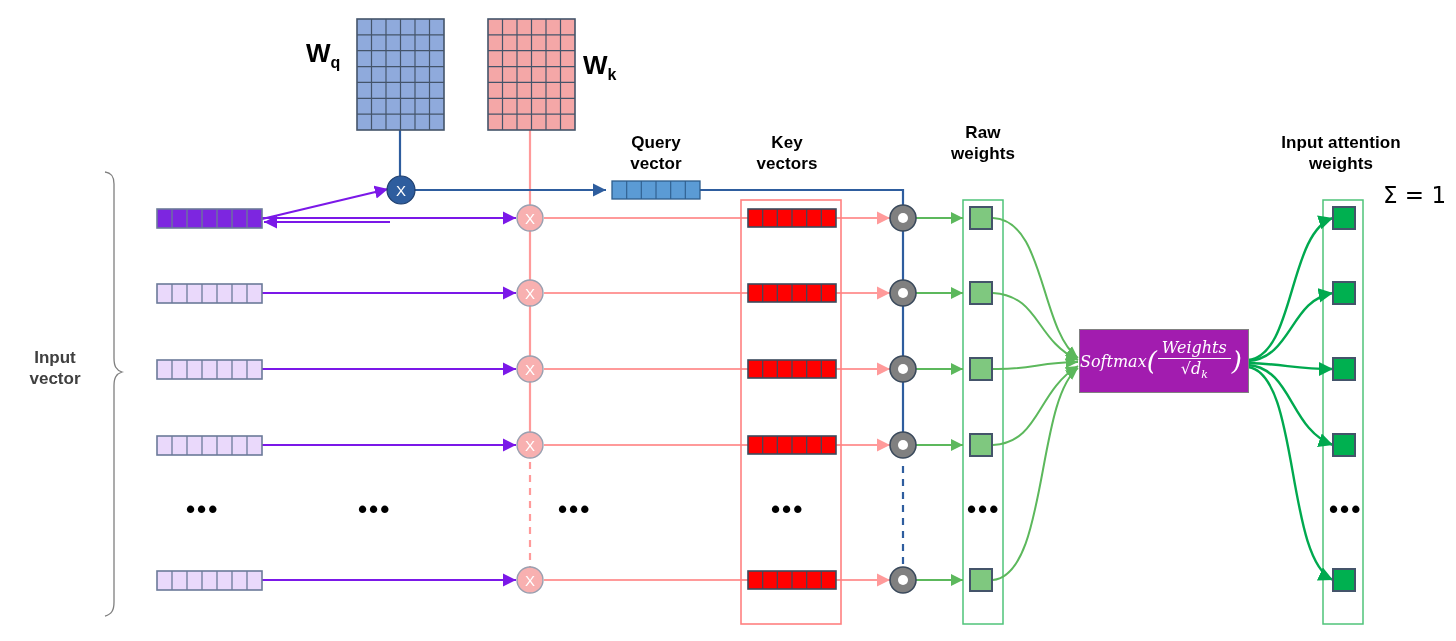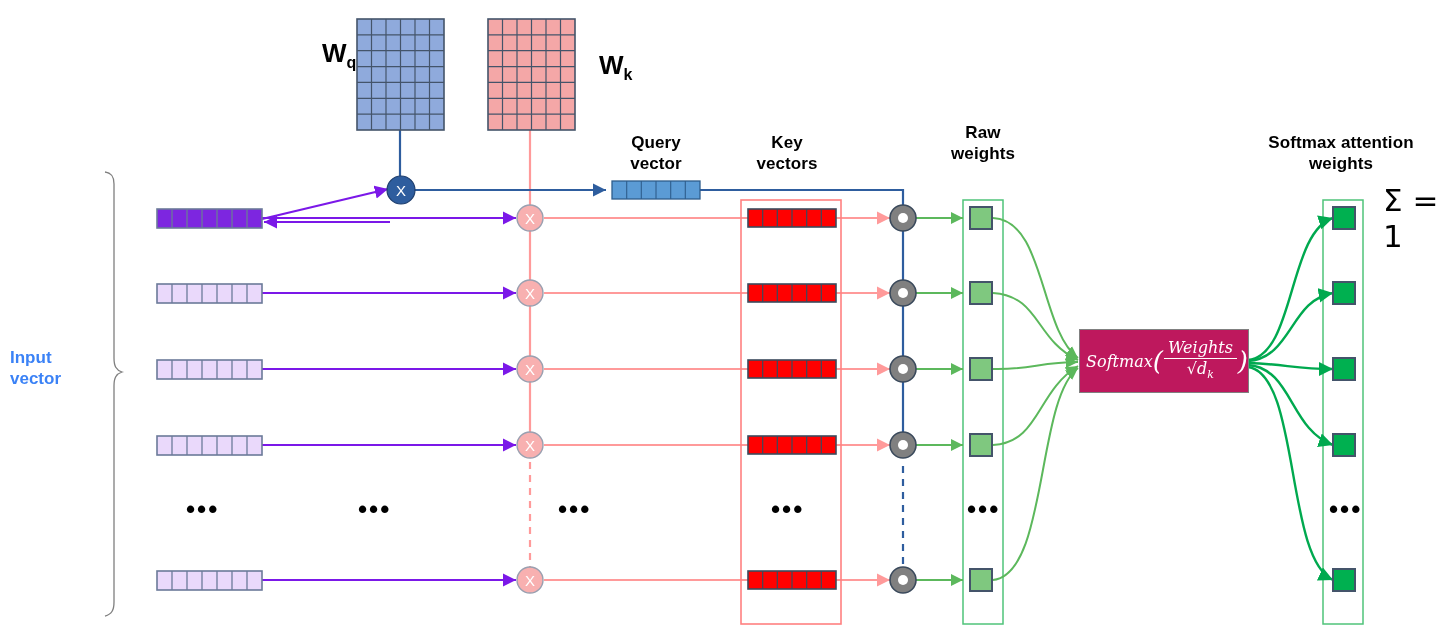--- a/index.html
+++ b/index.html
@@ -1,27 +1,27 @@
 <!DOCTYPE html>
 <html><head>
 <meta charset="utf-8">
 <style>
   html,body{margin:0;padding:0;background:#ffffff;}
   body{width:1456px;height:641px;overflow:hidden;font-family:"Liberation Sans",sans-serif;}
   #stage{position:relative;width:1456px;height:641px;background:#fff;}
   #svg-layer{position:absolute;left:0;top:0;width:1456px;height:641px;}
   .hdr{position:absolute;font-weight:bold;font-size:17px;color:#000;text-align:center;line-height:1.22;letter-spacing:.1px;}
-  .sidelbl{position:absolute;font-weight:bold;font-size:17px;color:#3b82f6;text-align:left;line-height:1.22;}
-  .mlbl{position:absolute;font-weight:bold;font-size:26px;color:#000;margin-left:16px;}
+  .sidelbl{position:absolute;font-weight:bold;font-size:17px;color:#404040;text-align:center;line-height:1.22;}
+  .mlbl{position:absolute;font-weight:bold;font-size:26px;color:#000;}
   .mlbl sub{font-size:16px;font-weight:bold;}
-  .sumlbl{position:absolute;font-size:31px;color:#000;font-family:"DejaVu Sans",sans-serif;}
+  .sumlbl{position:absolute;font-size:23px;color:#000;font-family:"DejaVu Sans",sans-serif;}
   .dots{position:absolute;font-weight:bold;font-size:26px;color:#000;letter-spacing:2px;line-height:1;}
-  .softmax{position:absolute;background:#be185d;border:1px solid #808080;color:#ffffff;
+  .softmax{position:absolute;background:#a21caf;border:1px solid #808080;color:#ffffff;
            font-family:"DejaVu Serif",serif;font-style:italic;display:flex;align-items:center;
-           justify-content:flex-end;font-size:16px;}
+           justify-content:flex-start;font-size:16px;}
   .frac{display:inline-block;text-align:center;vertical-align:middle;margin:0 1px;}
   .frac .num{display:block;font-size:16px;line-height:1.05;padding:0 4px;}
   .frac .bar{display:block;height:1px;background:#fff;margin:1px 0;}
   .frac .den{display:block;font-size:16px;line-height:1.15;padding:0 4px;}
   .paren{font-size:26px;line-height:1;}
 </style>
 </head>
 <body>
 
 <div id="stage">
@@ -363,21 +363,21 @@
     <div>Query</div>
     <div>vector</div>
   </div>
 
   <div class="hdr" style="left:923px;top:123px;width:120px;">
     <div>Raw</div>
     <div>weights</div>
   </div>
 
   <div class="hdr" style="left:1251px;top:133px;width:180px;">
-    <div>Softmax attention</div>
+    <div>Input attention</div>
     <div>weights</div>
   </div>
 
   <div class="sidelbl" style="left:10px;top:348px;width:90px;">
     <div>Input</div>
     <div>vector</div>
   </div>
 
   <div class="sumlbl" style="left:1383px;top:182px;">Σ = 1</div>
 

